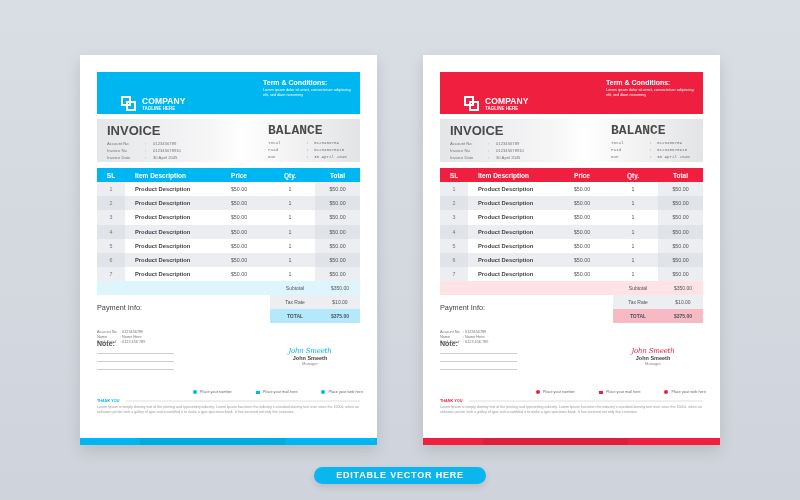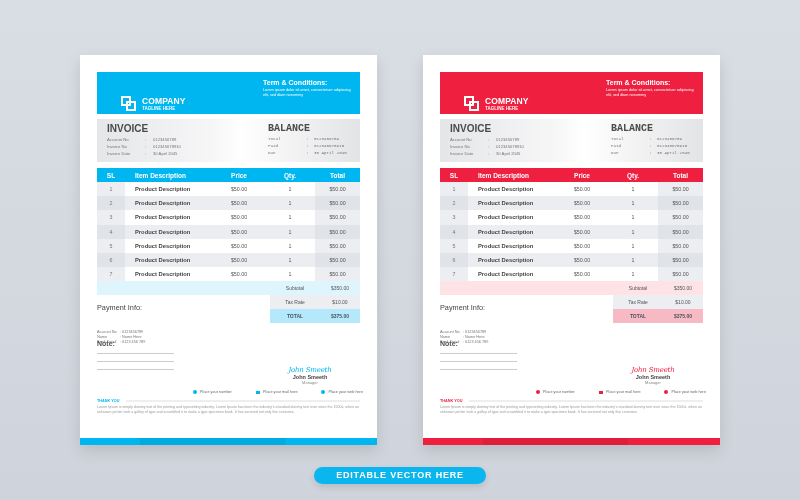--- a/index.html
+++ b/index.html
@@ -39,21 +39,21 @@
   .terms-title { font-weight: bold; font-size: 7px; margin-bottom: 2px; }
   .terms-body { font-size: 3.8px; line-height: 5px; }
 
   .info {
     position: absolute; left: 17px; top: 64px; width: 263px; height: 43px;
     background: linear-gradient(90deg, #e5e6e8 0%, #f7f7f8 45%, #fff 55%, #f2f2f3 75%, #e3e4e6 100%);
   }
   .info-block { position: absolute; top: 4px; }
   .info-block.left { left: 10px; }
   .info-block.right { left: 171px; font-family: Liberation Mono, monospace; }
-  .info-title { font-size: 10px; font-weight: bold; color: #4a4a4a; margin-bottom: 2px; }
+  .info-title { font-size: 13px; font-weight: bold; color: #4a4a4a; margin-bottom: 2px; }
   .kv { display: flex; font-size: 4.2px; color: #777; line-height: 7px; }
   .kv .k { width: 38px; }
   .info-block.right .kv .k { width: 38px; }
   .kv .sep { width: 8px; }
 
   table.items {
     position: absolute; left: 17px; top: 113px; width: 263px;
     border-collapse: collapse; font-size: 5.3px;
   }
   table.items th {
@@ -82,21 +82,21 @@
 
   .payment { position: absolute; left: 17px; top: 248px; }
   .payment-title { font-size: 7.3px; color: #444; margin-bottom: 18px; }
   .payment .kv { font-size: 3.8px; line-height: 5px; color: #777; }
   .payment .kv .k { width: 23px; }
 
   .note { position: absolute; left: 17px; top: 285px; width: 77px; }
   .note-title { font-size: 7px; font-weight: bold; color: #555; margin-bottom: 6px; }
   .note-line { height: 1px; background: #ccc; margin-bottom: 7px; }
 
-  .signature { position: absolute; left: 200px; top: 292px; width: 60px; text-align: center; margin-top: 19px; }
+  .signature { position: absolute; left: 200px; top: 292px; width: 60px; text-align: center; }
   .sig-script { font-family: "DejaVu Serif", serif; font-style: italic; font-size: 7px; color: var(--accent); letter-spacing: -0.2px; }
   .sig-name { font-size: 5.5px; font-weight: bold; color: #444; }
   .sig-role { font-size: 4px; color: #888; }
 
   .contacts { position: absolute; left: 113px; top: 335px; width: 170px; display: flex; justify-content: space-between; font-size: 3.8px; color: #666; }
   .contact { display: flex; align-items: center; }
   .c-icon { display: inline-block; width: 4px; height: 4px; border-radius: 50%; background: var(--accent); margin-right: 3px; }
   .c-icon.mail { border-radius: 0; height: 3px; width: 4.5px; }
 
   .thanks { position: absolute; left: 17px; top: 344px; width: 263px; display: flex; align-items: center; }

